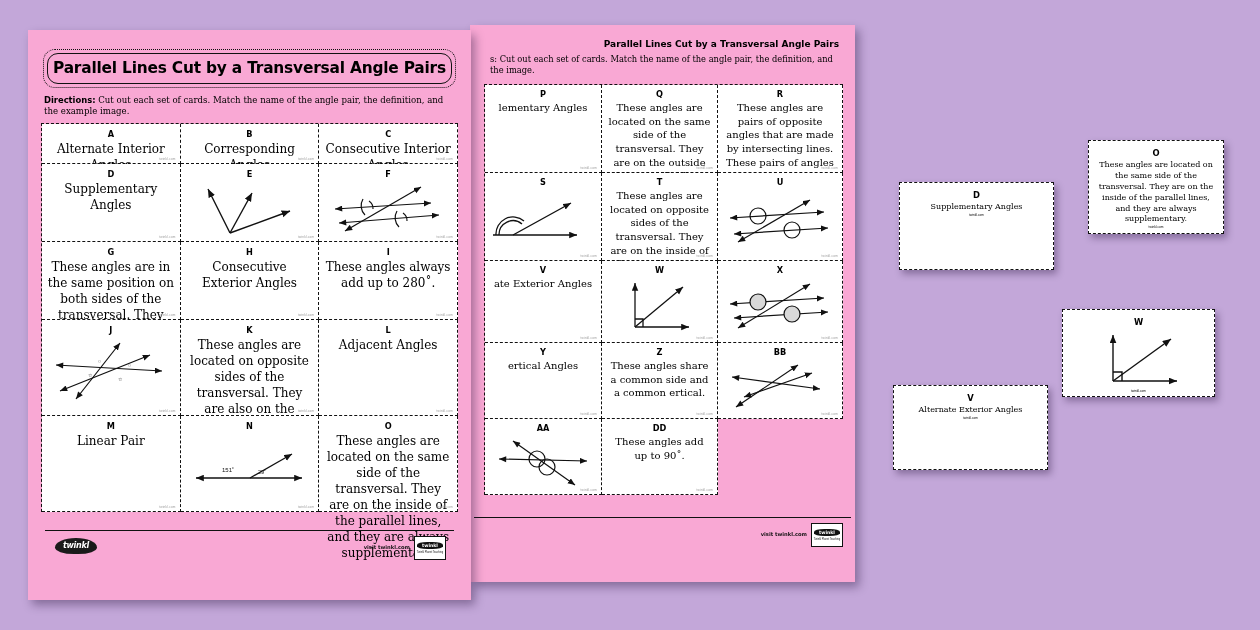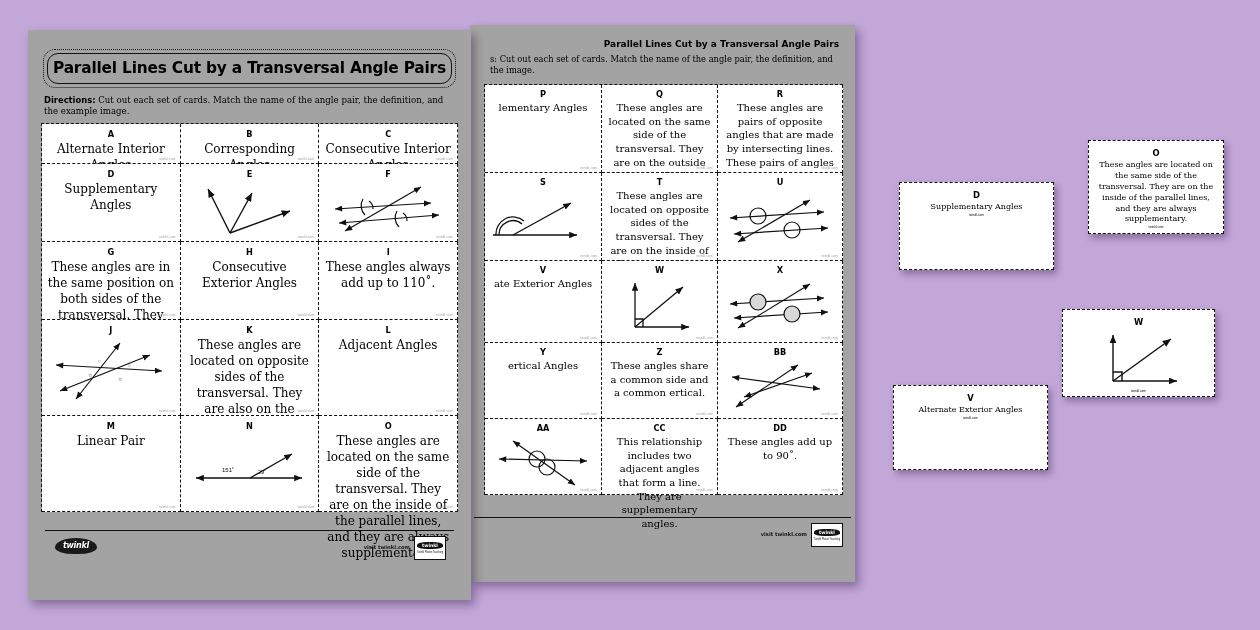--- a/index.html
+++ b/index.html
@@ -5,21 +5,21 @@
   html,body{margin:0;padding:0;}
   body{
     width:1260px;height:630px;overflow:hidden;
     background:#c3a7d9;
     font-family:"Liberation Sans", sans-serif;
     position:relative;
   }
 
   
   .sheet{
-    position:absolute;background:#a3a3a3;
+    position:absolute;background:#f9a8d4;
     box-shadow:4px 5px 9px rgba(40,20,60,.40);
     box-sizing:border-box;
   }
   #sheet-right{ left:470px; top:25px; width:385px; height:557px; z-index:1; }
   #sheet-left { left:28px;  top:30px;  width:443px; height:570px; z-index:2;
                 padding:16px 13px 8px 13px; }
 
   .sheet-inner{position:relative;width:100%;height:100%;}
 
   
@@ -312,25 +312,20 @@
                 </marker>
               <marker id="cS" markerWidth="7" markerHeight="7" refX="0" refY="2.5" orient="auto">
                   <path d="M6,0 L0,2.5 L6,5 z" fill="#111"></path>
                 </marker>
             </defs>
           </svg>
         </div>
         <div class="wm">twinkl.com</div>
       </div>
       <div class="card rr4">
-        <div class="card-letter">CC</div>
-        <div class="card-text">This relationship includes two adjacent angles that form a line. They are supplementary angles.</div>
-        <div class="wm">twinkl.com</div>
-      </div>
-      <div class="card rr4">
         <div class="card-letter">DD</div>
         <div class="card-text">These angles add up to 90˚.</div>
         <div class="wm">twinkl.com</div>
       </div>
     </div>
 
     <div class="footer">
       <div class="footer-row">
         <div class="visit">visit twinkl.com</div>
         <div class="badge">
@@ -426,21 +421,21 @@
         <div class="card-text">These angles are in the same position on both sides of the transversal. They are always congruent.</div>
         <div class="wm">twinkl.com</div>
       </div>
       <div class="card r3">
         <div class="card-letter">H</div>
         <div class="card-text">Consecutive Exterior Angles</div>
         <div class="wm">twinkl.com</div>
       </div>
       <div class="card r3">
         <div class="card-letter">I</div>
-        <div class="card-text">These angles always add up to 110˚.</div>
+        <div class="card-text">These angles always add up to 280˚.</div>
         <div class="wm">twinkl.com</div>
       </div>
 
       <div class="card r4">
         <div class="card-letter">J</div>
         <div class="card-fig">
           <svg width="122" height="70" viewBox="0 0 122 70">
             <g stroke="#111" stroke-width="1.2" fill="none">
               <path d="M6 28 L112 34" marker-start="url(#gS)" marker-end="url(#gE)"></path>
               <path d="M10 54 L100 18" marker-start="url(#gS)" marker-end="url(#gE)"></path>

